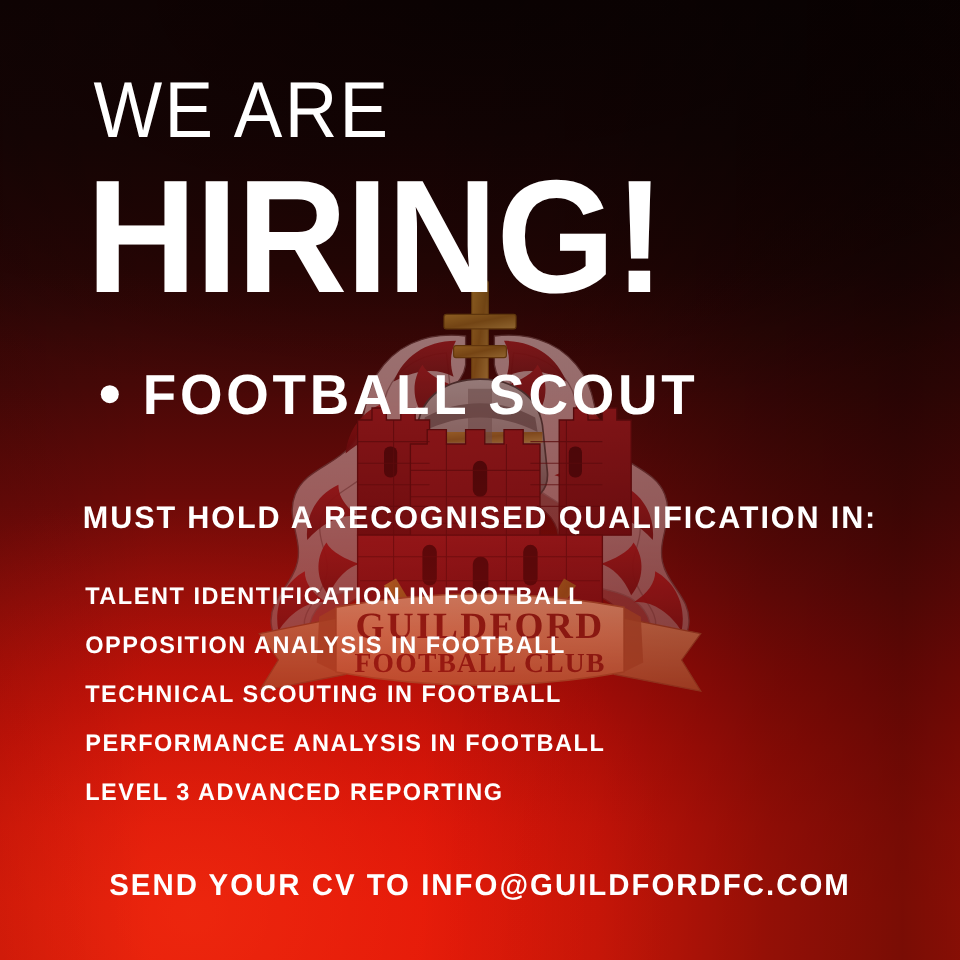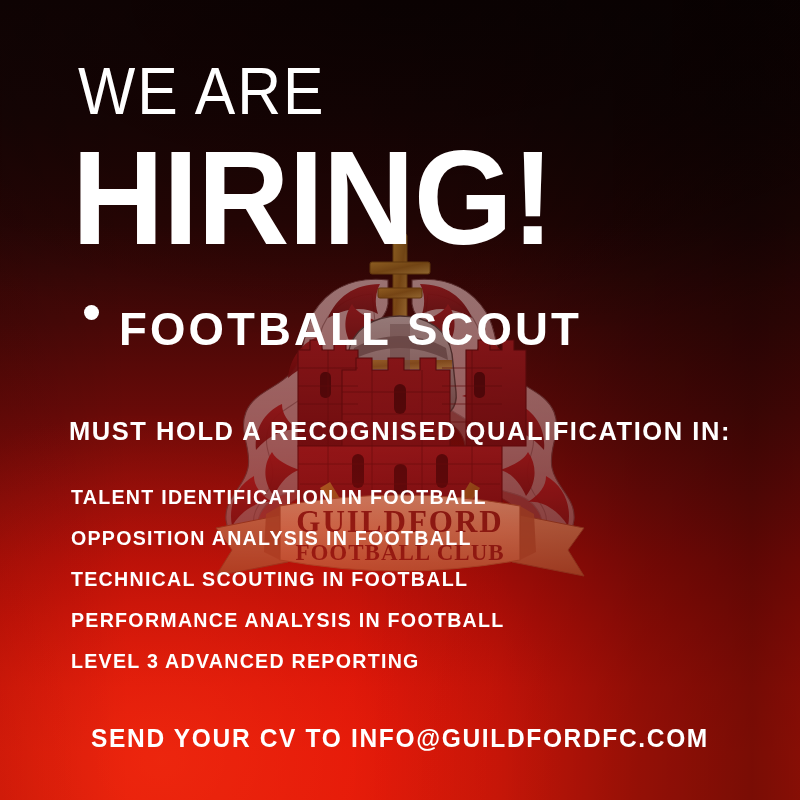--- a/index.html
+++ b/index.html
@@ -107,21 +107,21 @@
     letter-spacing: -1px;
     transform: scaleX(0.95);
     transform-origin: left top;
     white-space: nowrap;
   }
   .role-row {
     position: absolute;
     left: 84px;
     top: 305px;
     display: flex;
-    align-items: flex-start;
+    align-items: center;
     white-space: nowrap;
   }
   .role-bullet {
     width: 15px;
     height: 15px;
     border-radius: 50%;
     background: #ffffff;
     margin-right: 20px;
     flex: none;
   }

